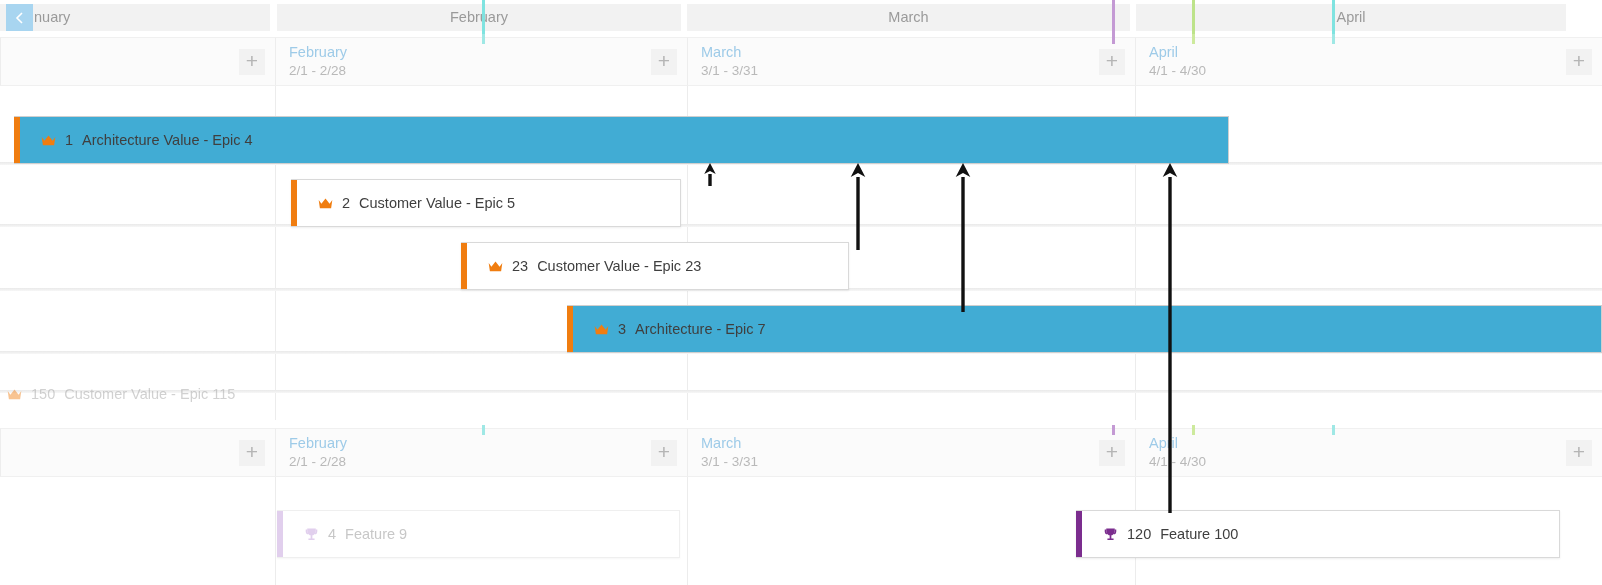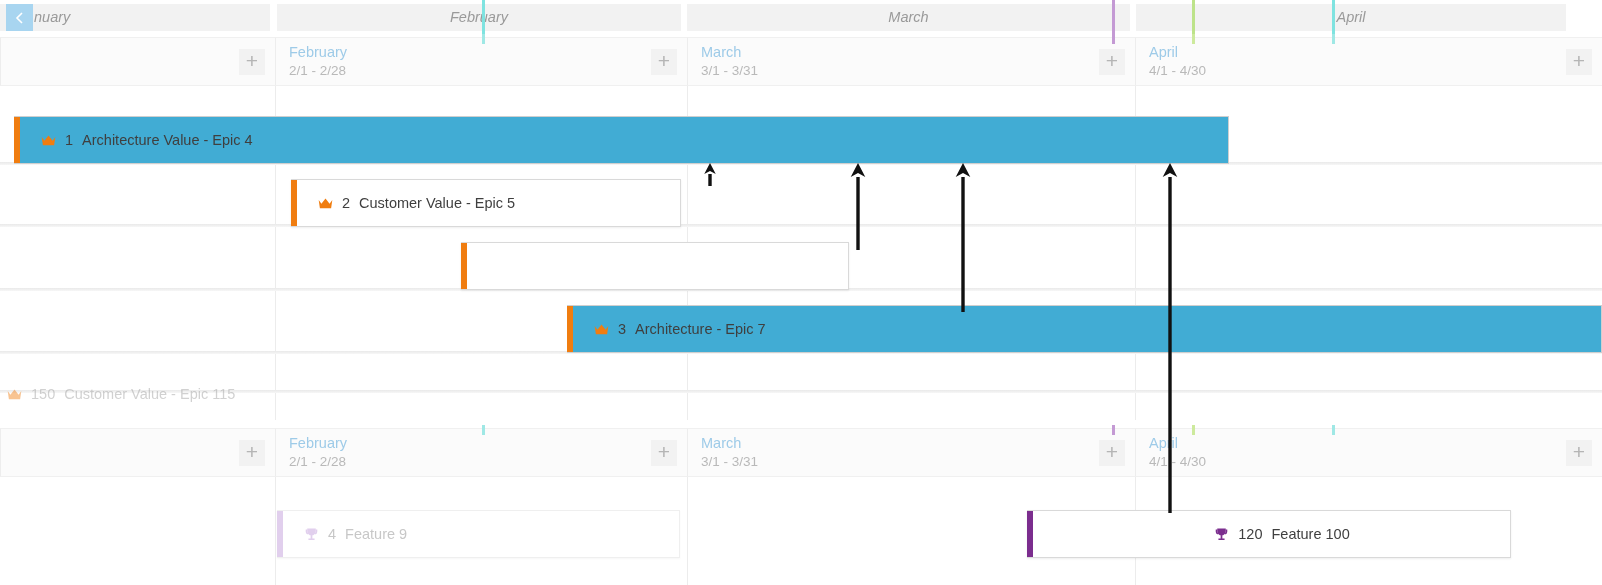--- a/index.html
+++ b/index.html
@@ -7,21 +7,21 @@
     width:1602px;height:585px;position:relative;overflow:hidden;
     font-family:"Liberation Sans", sans-serif;
     -webkit-font-smoothing:antialiased;
   }
   .root{position:absolute;inset:0;}
 
   
   .tabstrip{position:absolute;left:0;top:0;width:1602px;height:34px;background:#ffffff;}
   .tab{position:absolute;top:4px;height:27px;background:#f2f2f2;
        color:#9a9a9a;font-size:14.5px;line-height:27px;text-align:center;
-       white-space:nowrap;overflow:hidden;font-style:italic;}
+       white-space:nowrap;overflow:hidden;}
   .tab.first{text-align:left;padding-left:34px;box-sizing:border-box;}
   .backbtn{position:absolute;left:6px;top:4px;width:27px;height:27px;
            background:#a8d5f0;display:flex;align-items:center;justify-content:center;}
   .backbtn svg{display:block;}
 
   
   .tick{position:absolute;width:3px;}
 
   
   .lane{position:absolute;left:0;width:1602px;background:#ffffff;}
@@ -128,20 +128,27 @@
           <div class="inner">
             <svg class="ico" viewBox="0 0 20 20">
               <path d="M2,6 L5.2,10.2 L10,4 L14.8,10.2 L18,6 L16.6,15.5 L3.4,15.5 Z" fill="#F07D10"></path>
             </svg>
             <span class="cid">2</span>
             <span class="ctext">Customer Value - Epic 5</span>
           </div>
         </div>
         <div class="card white" style="left: 461px; width: 388px; top: 208px;">
           <div class="lbar" style="background: rgb(240, 125, 16);"></div>
+          <div class="inner">
+            <svg class="ico" viewBox="0 0 20 20">
+              <path d="M2,6 L5.2,10.2 L10,4 L14.8,10.2 L18,6 L16.6,15.5 L3.4,15.5 Z" fill="#F07D10"></path>
+            </svg>
+            <span class="cid">23</span>
+            <span class="ctext">Customer Value - Epic 23</span>
+          </div>
         </div>
         <div class="card blue" style="left: 567px; width: 1035px; top: 271px;">
           <div class="lbar" style="background: rgb(240, 125, 16);"></div>
           <div class="inner">
             <svg class="ico" viewBox="0 0 20 20">
               <path d="M2,6 L5.2,10.2 L10,4 L14.8,10.2 L18,6 L16.6,15.5 L3.4,15.5 Z" fill="#F07D10"></path>
             </svg>
             <span class="cid">3</span>
             <span class="ctext">Architecture - Epic 7</span>
           </div>
@@ -185,21 +192,21 @@
         <div class="card white" style="left: 277px; width: 403px; top: 85px; opacity: 0.55; background: rgb(255, 255, 255); border-top: 1px solid rgb(226, 226, 226); border-right: 1px solid rgb(226, 226, 226); border-bottom: 1px solid rgb(226, 226, 226); border-left: none; border-image: initial;">
           <div class="lbar" style="background: rgb(201, 168, 224);"></div>
           <div class="inner">
             <svg class="ico" viewBox="0 0 20 20">
               <path d="M5,3 h10 v3.2 a5,5 0 0 1 -10,0 Z M9,11.2 h2 v3.4 h2.6 v1.8 h-7.2 v-1.8 h2.6 Z M3.2,4.2 h1.6 v2.6 a2.4,2.4 0 0 0 1.2,2 L5.4,9.9 A3.4,3.4 0 0 1 3.2,6.8 Z M15.2,4.2 h1.6 v2.6 a3.4,3.4 0 0 1 -2.2,3.1 l-0.6,-1.1 a2.4,2.4 0 0 0 1.2,-2 Z" fill="#C9A8E0"></path>
             </svg>
             <span class="cid" style="color: rgb(154, 154, 154);">4</span>
             <span class="ctext" style="color: rgb(154, 154, 154);">Feature 9</span>
           </div>
         </div>
-        <div class="card white" style="left: 1027px; width: 484px; top: 85px; justify-content: center;">
+        <div class="card white" style="left: 1076px; width: 484px; top: 85px;">
           <div class="lbar" style="background: rgb(123, 45, 142);"></div>
           <div class="inner">
             <svg class="ico" viewBox="0 0 20 20">
               <path d="M5,3 h10 v3.2 a5,5 0 0 1 -10,0 Z M9,11.2 h2 v3.4 h2.6 v1.8 h-7.2 v-1.8 h2.6 Z M3.2,4.2 h1.6 v2.6 a2.4,2.4 0 0 0 1.2,2 L5.4,9.9 A3.4,3.4 0 0 1 3.2,6.8 Z M15.2,4.2 h1.6 v2.6 a3.4,3.4 0 0 1 -2.2,3.1 l-0.6,-1.1 a2.4,2.4 0 0 0 1.2,-2 Z" fill="#7B2D8E"></path>
             </svg>
             <span class="cid">120</span>
             <span class="ctext">Feature 100</span>
           </div>
         </div>
       </div>

